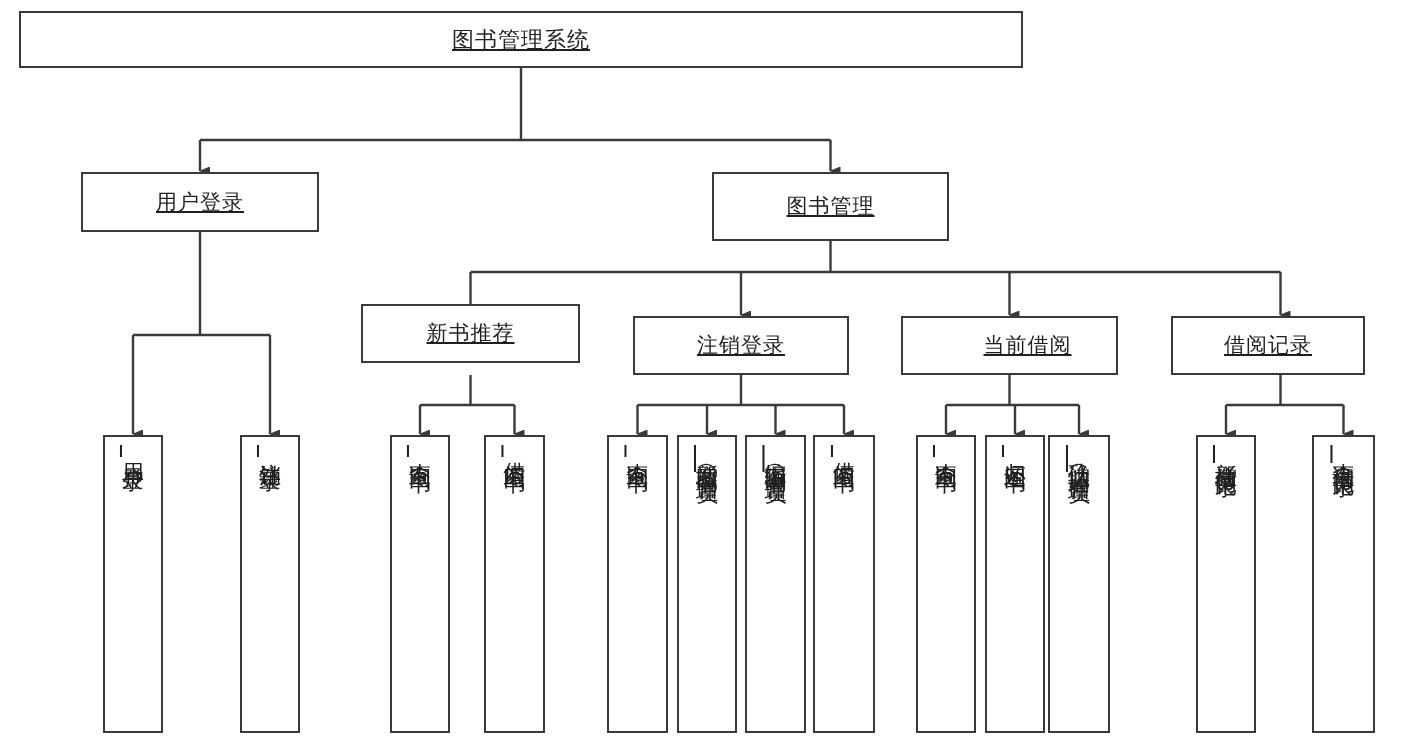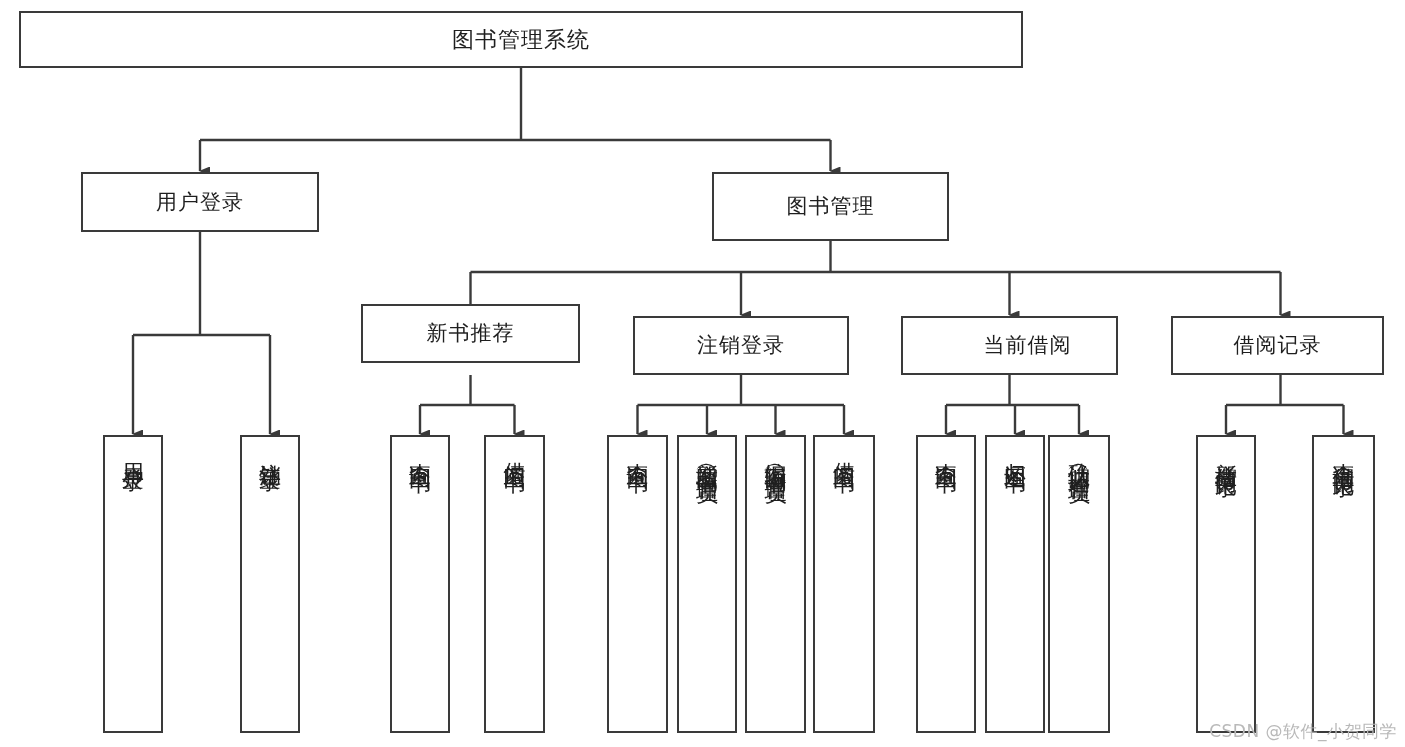--- a/index.html
+++ b/index.html
@@ -13,21 +13,21 @@
   .node{
     position:absolute;
     box-sizing:border-box;
     background:#ffffff;
     border:2px solid #3a3a3a;
     display:flex;align-items:center;justify-content:center;
     text-align:center;
   }
   .node .lbl{
     font-size:21px;line-height:1.25;color:#1f1f1f;
-    letter-spacing:1px;white-space:nowrap;
+    letter-spacing:1px;white-space:nowrap;text-decoration:underline;
   }
   .node.vert{align-items:flex-start;padding-top:8px;}
   .node.vert .lbl{
     writing-mode:vertical-rl;
     text-orientation:upright;
     font-size:22px;line-height:1.18;letter-spacing:3px;
     white-space:nowrap;
   }
   .node.root .lbl{font-size:22px;}
   .watermark{
@@ -95,21 +95,21 @@
       </div>
       <div class="node" style="left: 361px; top: 304px; width: 219px; height: 59px; align-items: center;">
         <span class="lbl">新书推荐</span>
       </div>
       <div class="node" style="left: 633px; top: 316px; width: 216px; height: 59px;">
         <span class="lbl">注销登录</span>
       </div>
       <div class="node" style="left: 901px; top: 316px; width: 217px; height: 59px; padding-left: 36px;">
         <span class="lbl">当前借阅</span>
       </div>
-      <div class="node" style="left: 1171px; top: 316px; width: 213px; height: 59px;">
+      <div class="node" style="left: 1171px; top: 316px; width: 194px; height: 59px;">
         <span class="lbl">借阅记录</span>
       </div>
       <div class="node vert" style="left: 103px; top: 435px; width: 60px; height: 298px;">
         <span class="lbl">用户登录</span>
       </div>
       <div class="node vert" style="left: 240px; top: 435px; width: 60px; height: 298px;">
         <span class="lbl">注销登录</span>
       </div>
       <div class="node vert" style="left: 390px; top: 435px; width: 60px; height: 298px;">
         <span class="lbl">查询图书</span>
@@ -139,14 +139,13 @@
         <span class="lbl">确认归还（管理员）</span>
       </div>
       <div class="node vert" style="left: 1196px; top: 435px; width: 60px; height: 298px;">
         <span class="lbl">新增借阅记录</span>
       </div>
       <div class="node vert" style="left: 1312px; top: 435px; width: 63px; height: 298px;">
         <span class="lbl">查询借阅记录</span>
       </div>
     </div>
 
-  <div class="watermark">CSDN @软件_小贺同学</div>
 </div>
 
 </body></html>

